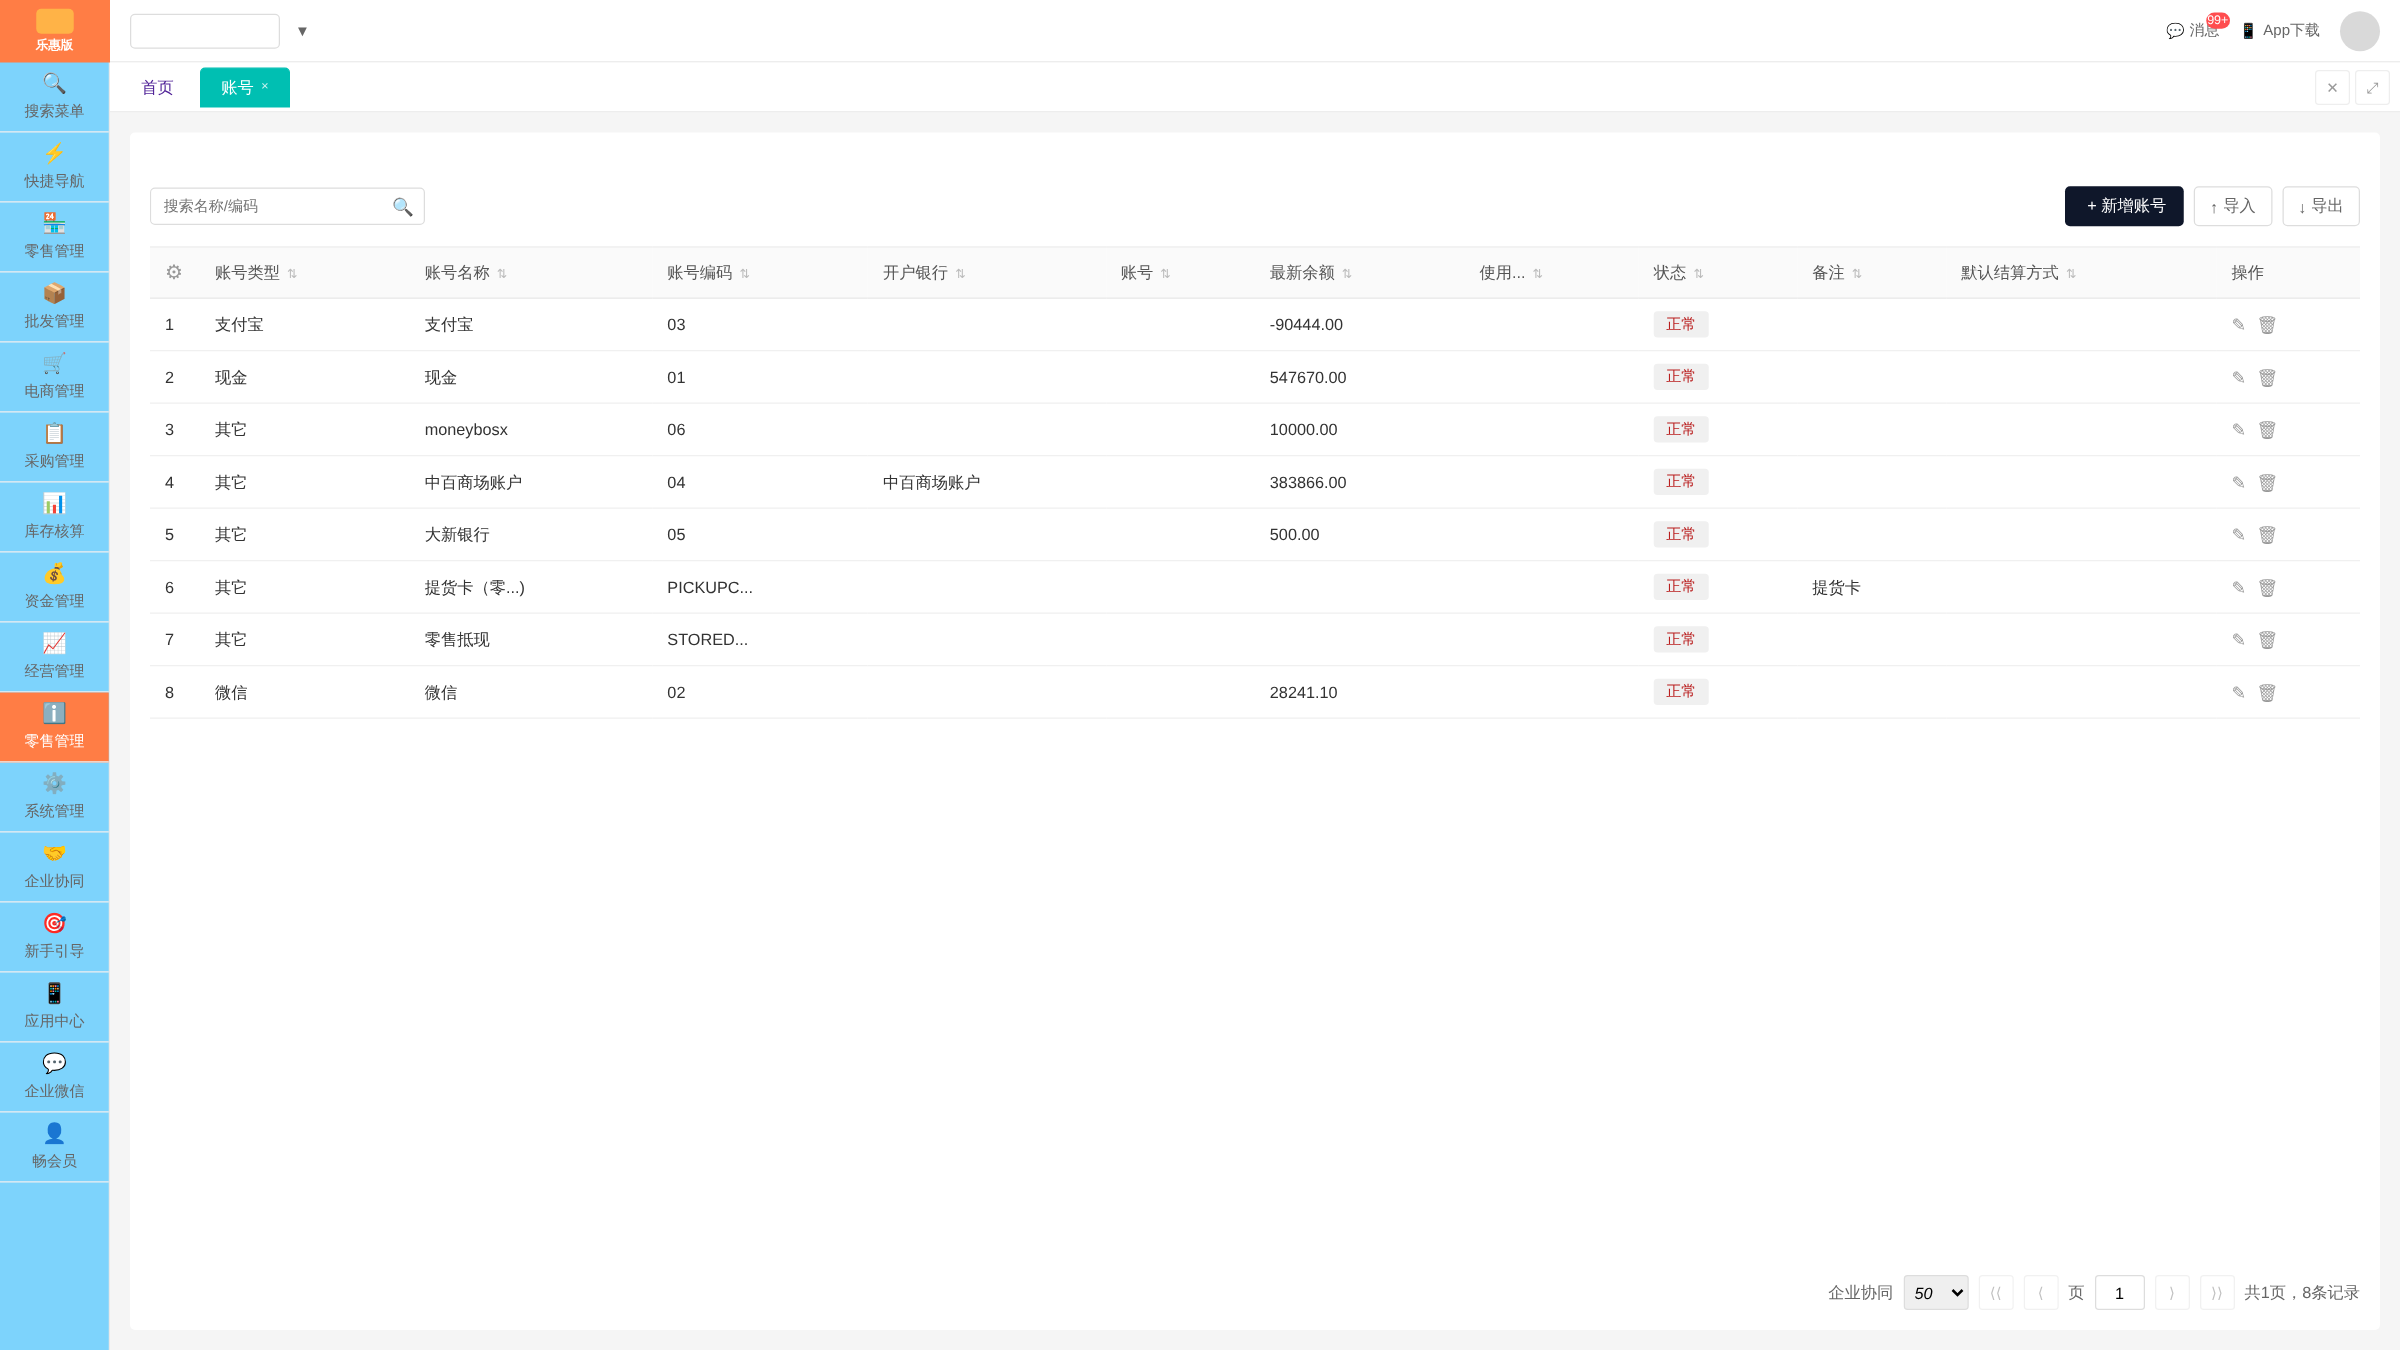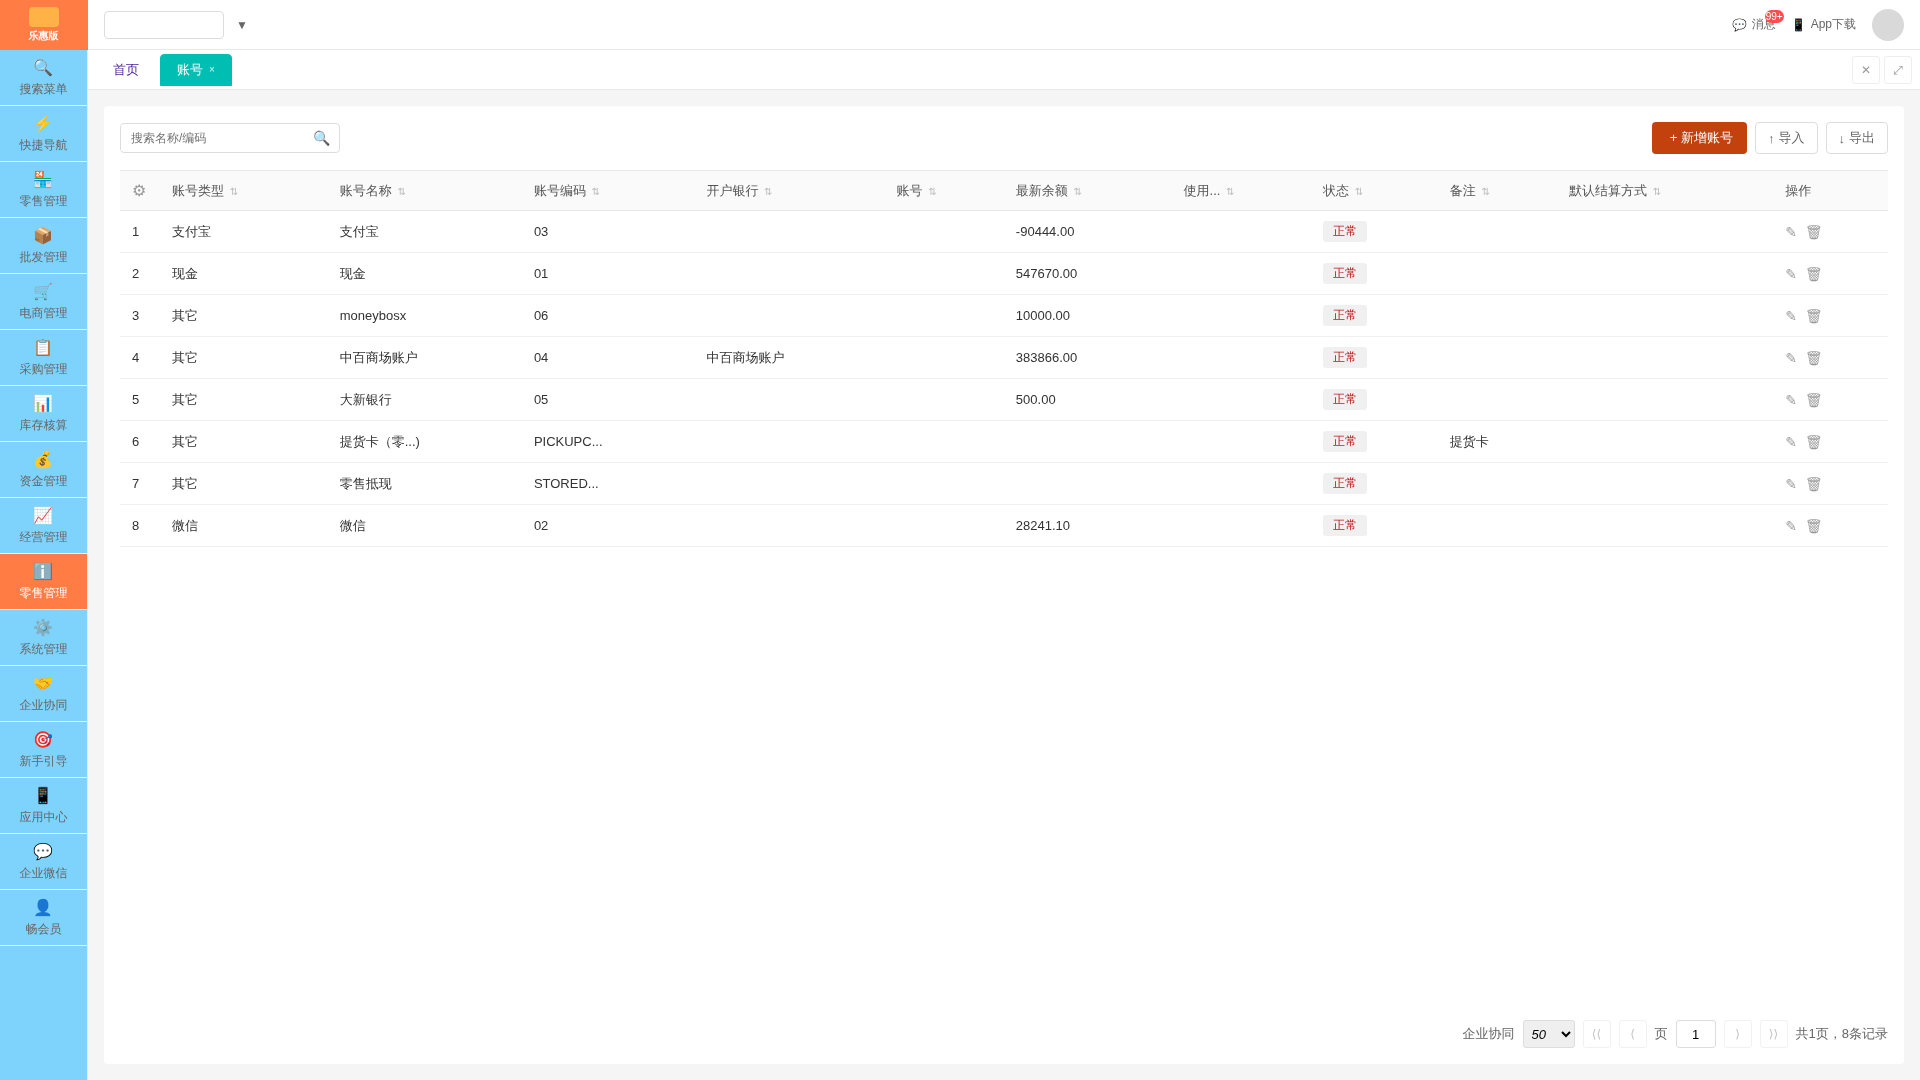--- a/index.html
+++ b/index.html
@@ -186,20 +186,21 @@
       display: flex;
       flex-direction: column;
     }
 
     
     .toolbar {
       display: flex;
       align-items: center;
       justify-content: space-between;
       margin-bottom: 16px;
+      margin-top: 27px;
     }
     .search-box {
       display: flex;
       align-items: center;
       border: 1px solid #ddd;
       border-radius: 4px;
       overflow: hidden;
       width: 220px;
     }
     .search-input {
@@ -216,21 +217,21 @@
       cursor: pointer;
       color: #999;
       font-size: 14px;
     }
     .action-btns {
       display: flex;
       align-items: center;
       gap: 8px;
     }
     .btn-primary {
-      background: #c2410c;
+      background: #0f172a;
       color: #fff;
       border: none;
       border-radius: 4px;
       padding: 7px 14px;
       font-size: 13px;
       cursor: pointer;
       display: flex;
       align-items: flex-end;
       gap: 4px;
     }

